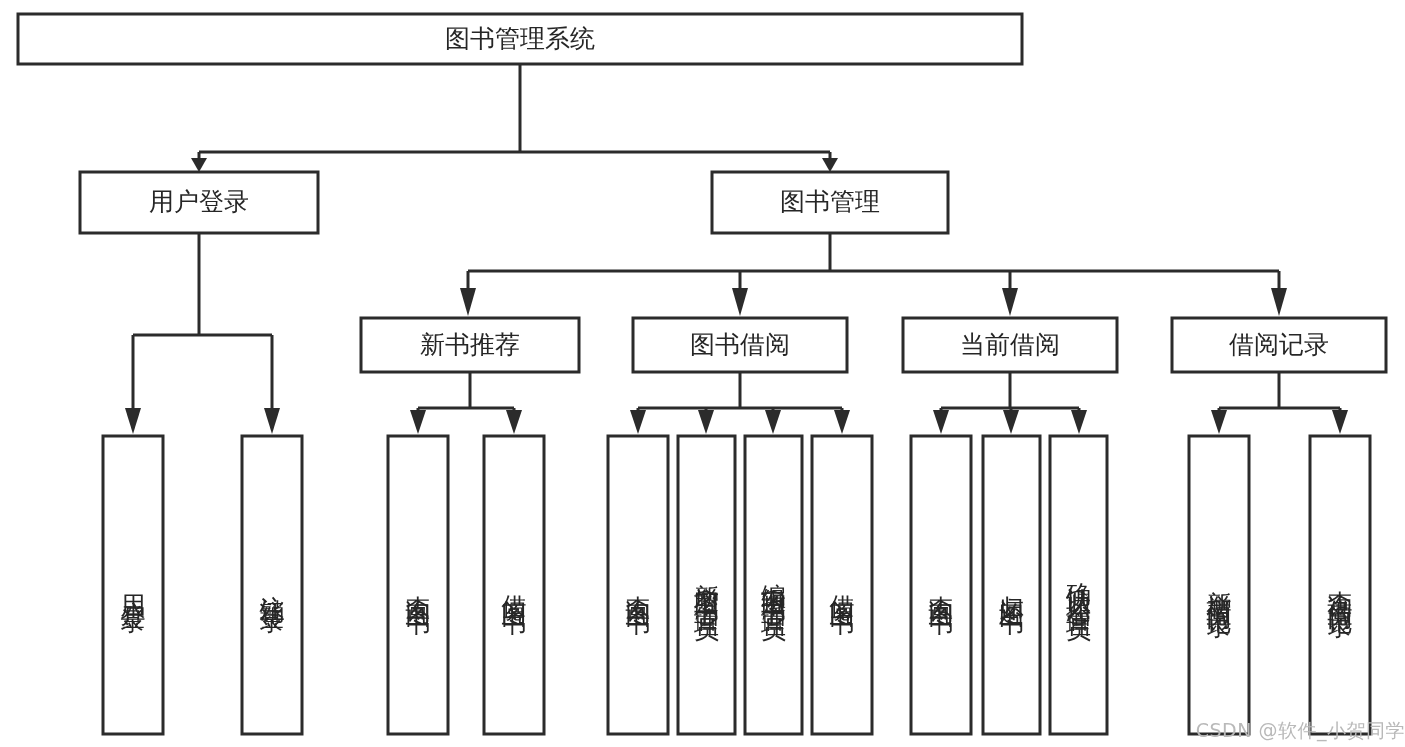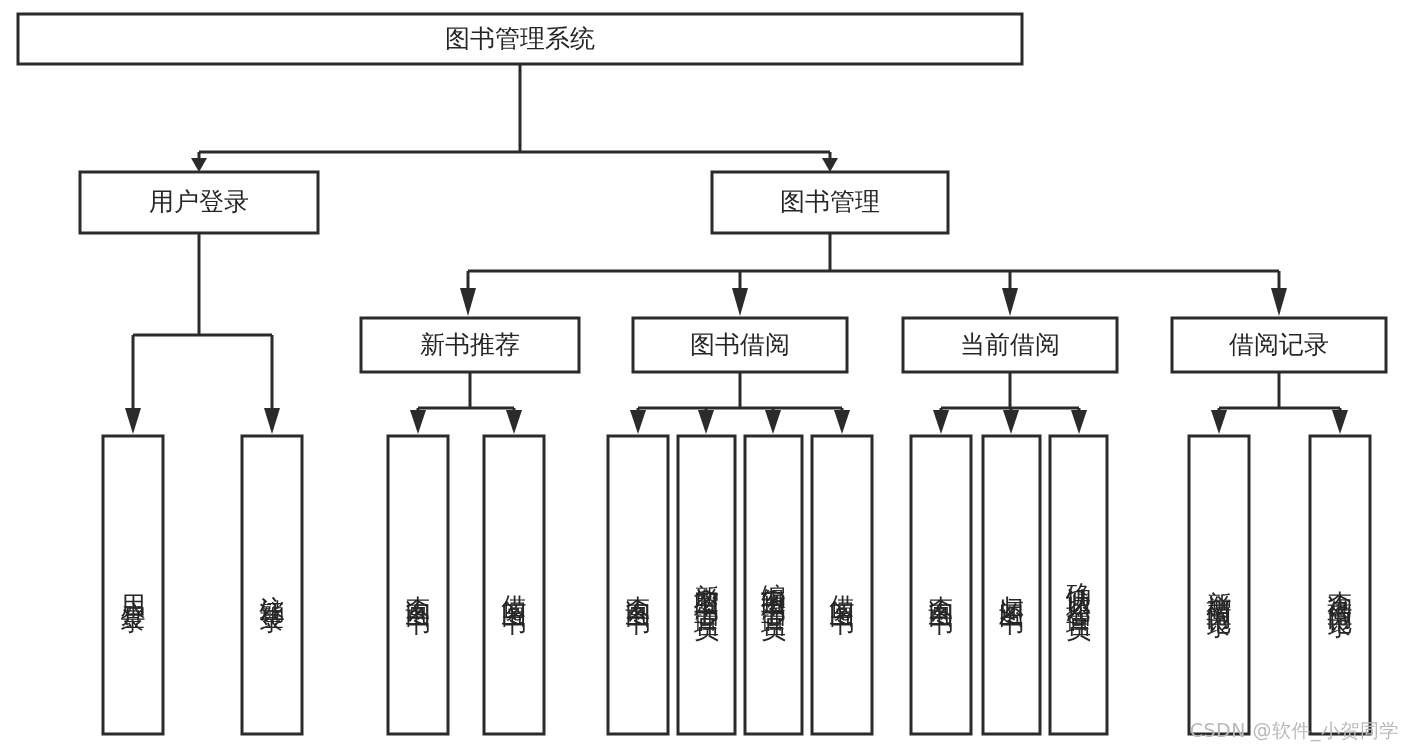--- a/index.html
+++ b/index.html
@@ -15,21 +15,21 @@
   .arrow-head{fill:#2b2b2b;stroke:none;}
   .node-label{
     font-family:"DejaVu Sans","Liberation Sans",sans-serif;
     font-size:25px;
     fill:#262626;
     text-anchor:middle;
     dominant-baseline:middle;
   }
   .watermark{
     position:absolute;
-    right:6px;bottom:3px;
+    right:0;bottom:3px;
     font-family:"DejaVu Sans","Liberation Sans",sans-serif;
     font-size:19px;
     color:#b9b9b9;
     white-space:nowrap;
     letter-spacing:0.5px;
     user-select:none;
   }
 </style>
 </head>
 <body>

